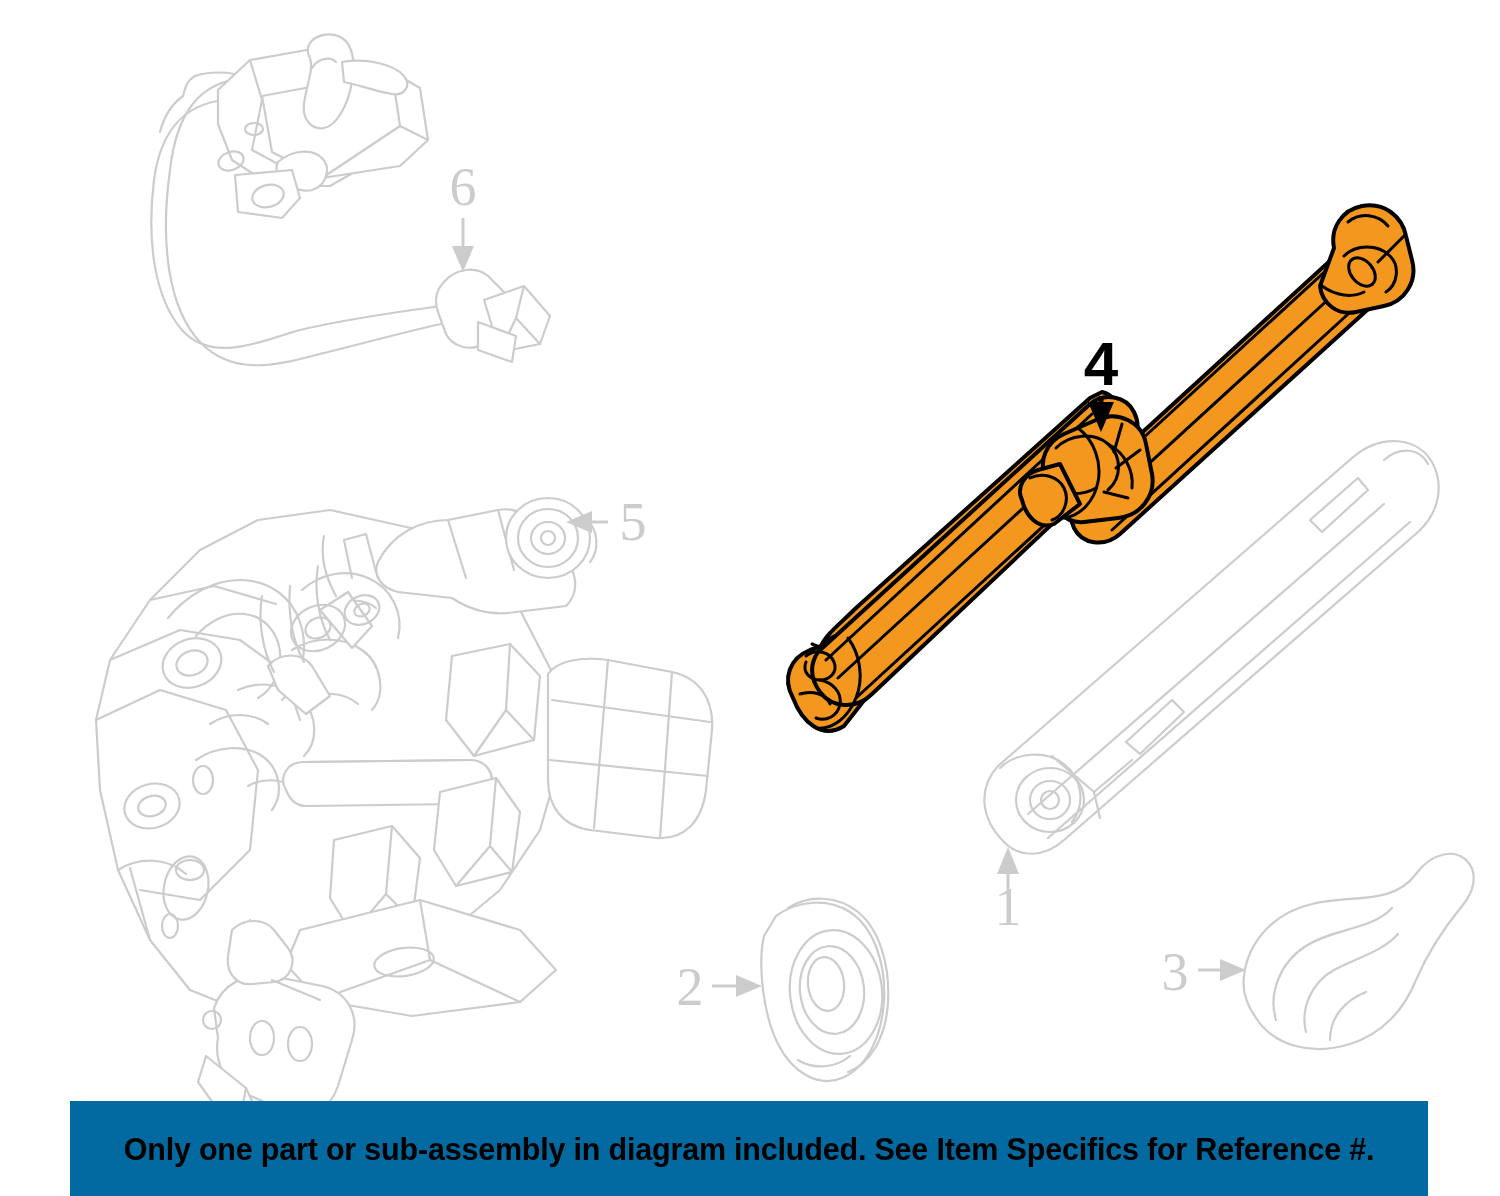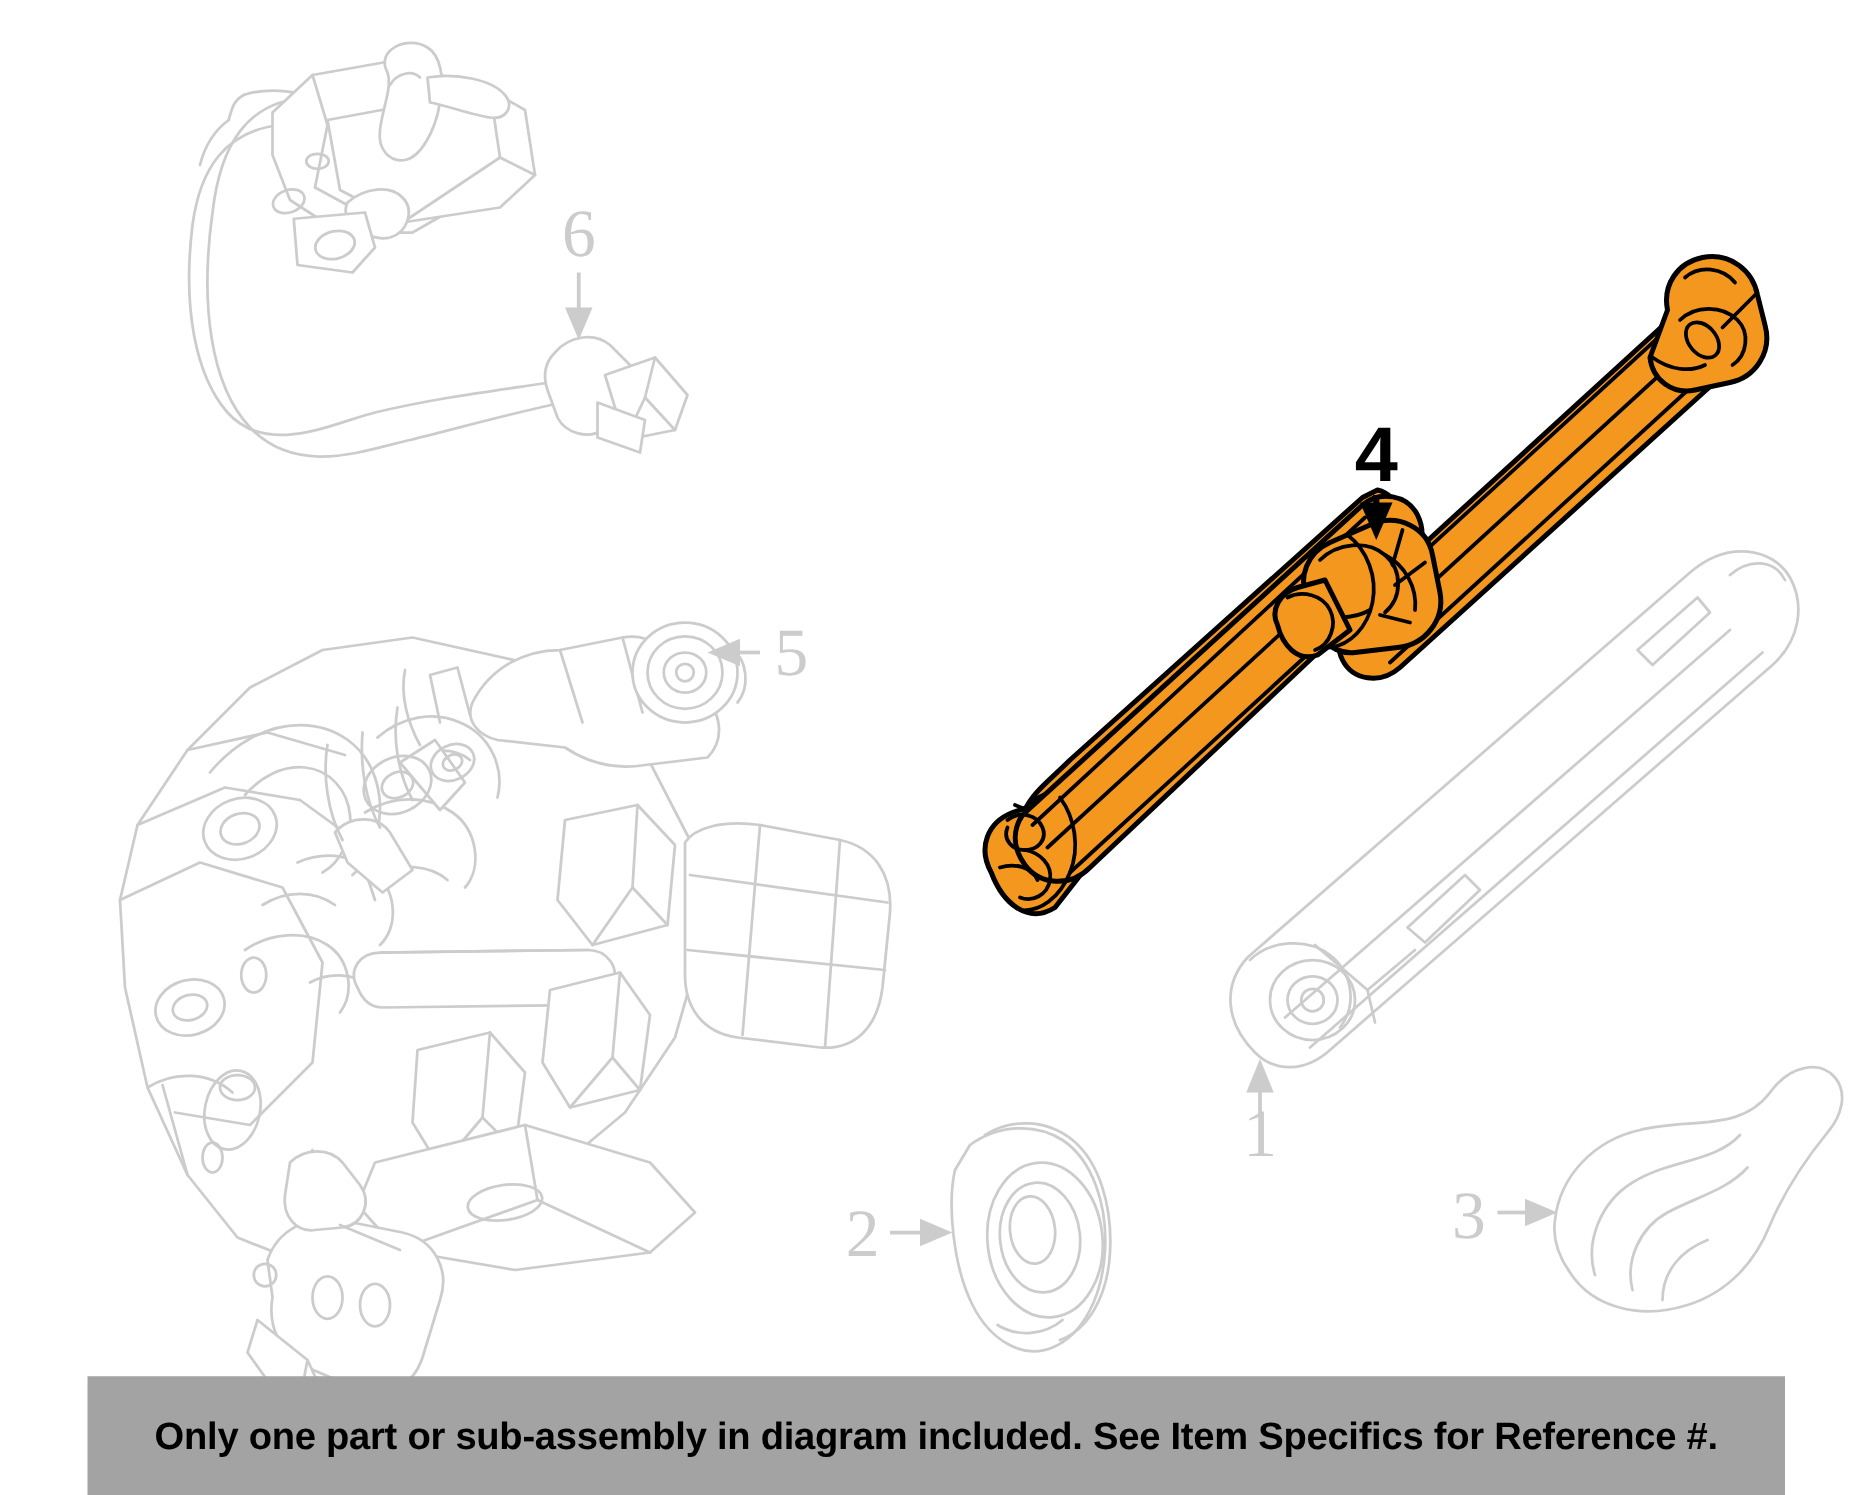--- a/index.html
+++ b/index.html
@@ -81,21 +81,21 @@
     stroke: #000000;
     stroke-width: 5;
     fill: none;
   }
   #notice-banner {
     position: absolute;
     left: 70px;
     top: 1101px;
     width: 1358px;
     height: 95px;
-    background: #a3a3a3;
+    background: #0369a1;
     display: flex;
     flex-direction: column;
     align-items: center;
     justify-content: center;
     box-sizing: border-box;
   }
   #notice-banner .line {
     color: #000000;
     font-family: "Liberation Sans", sans-serif;
     font-weight: bold;

